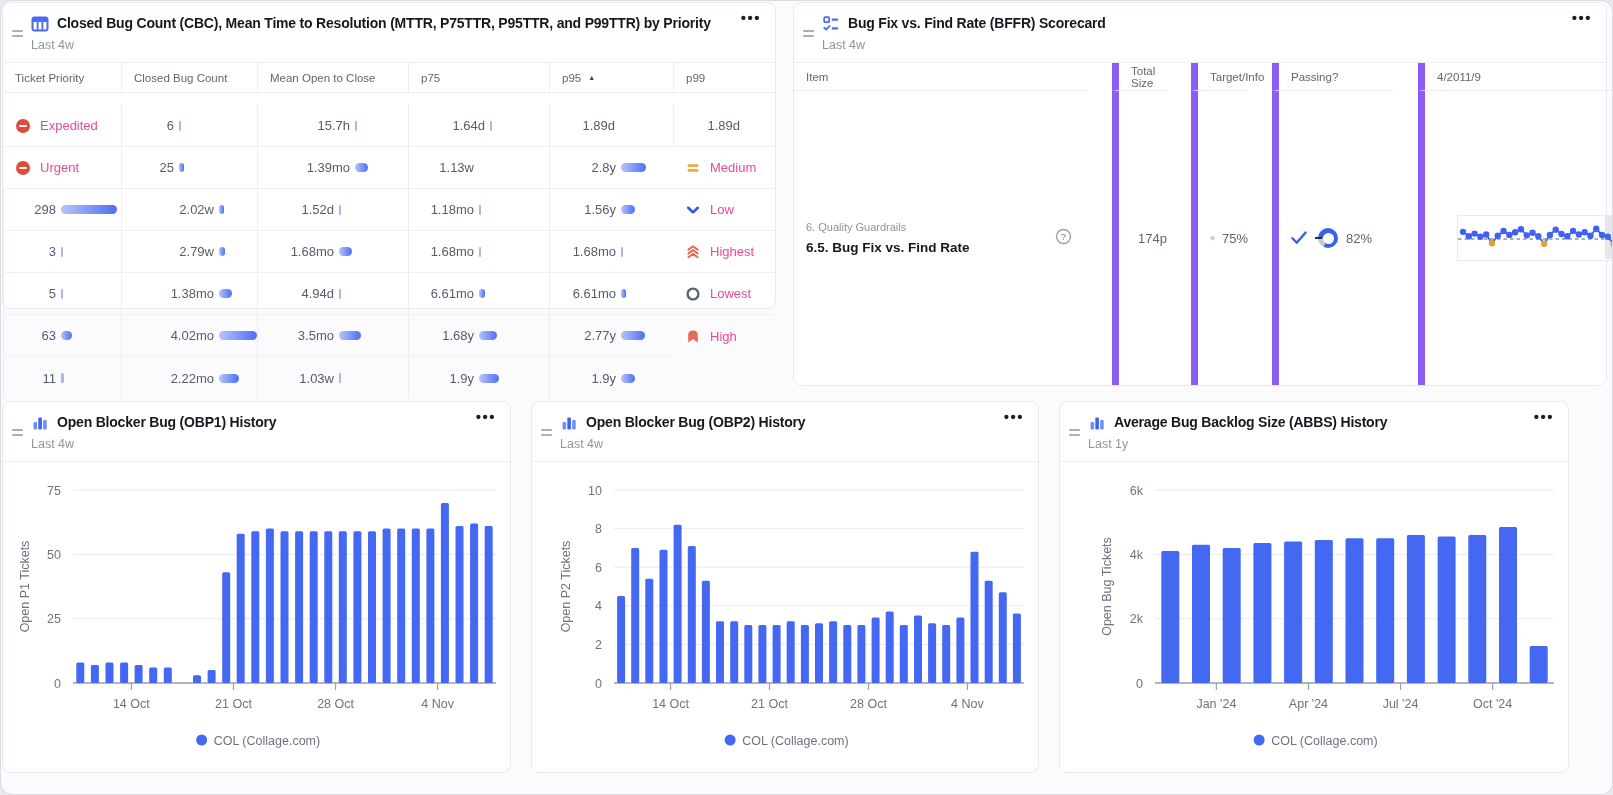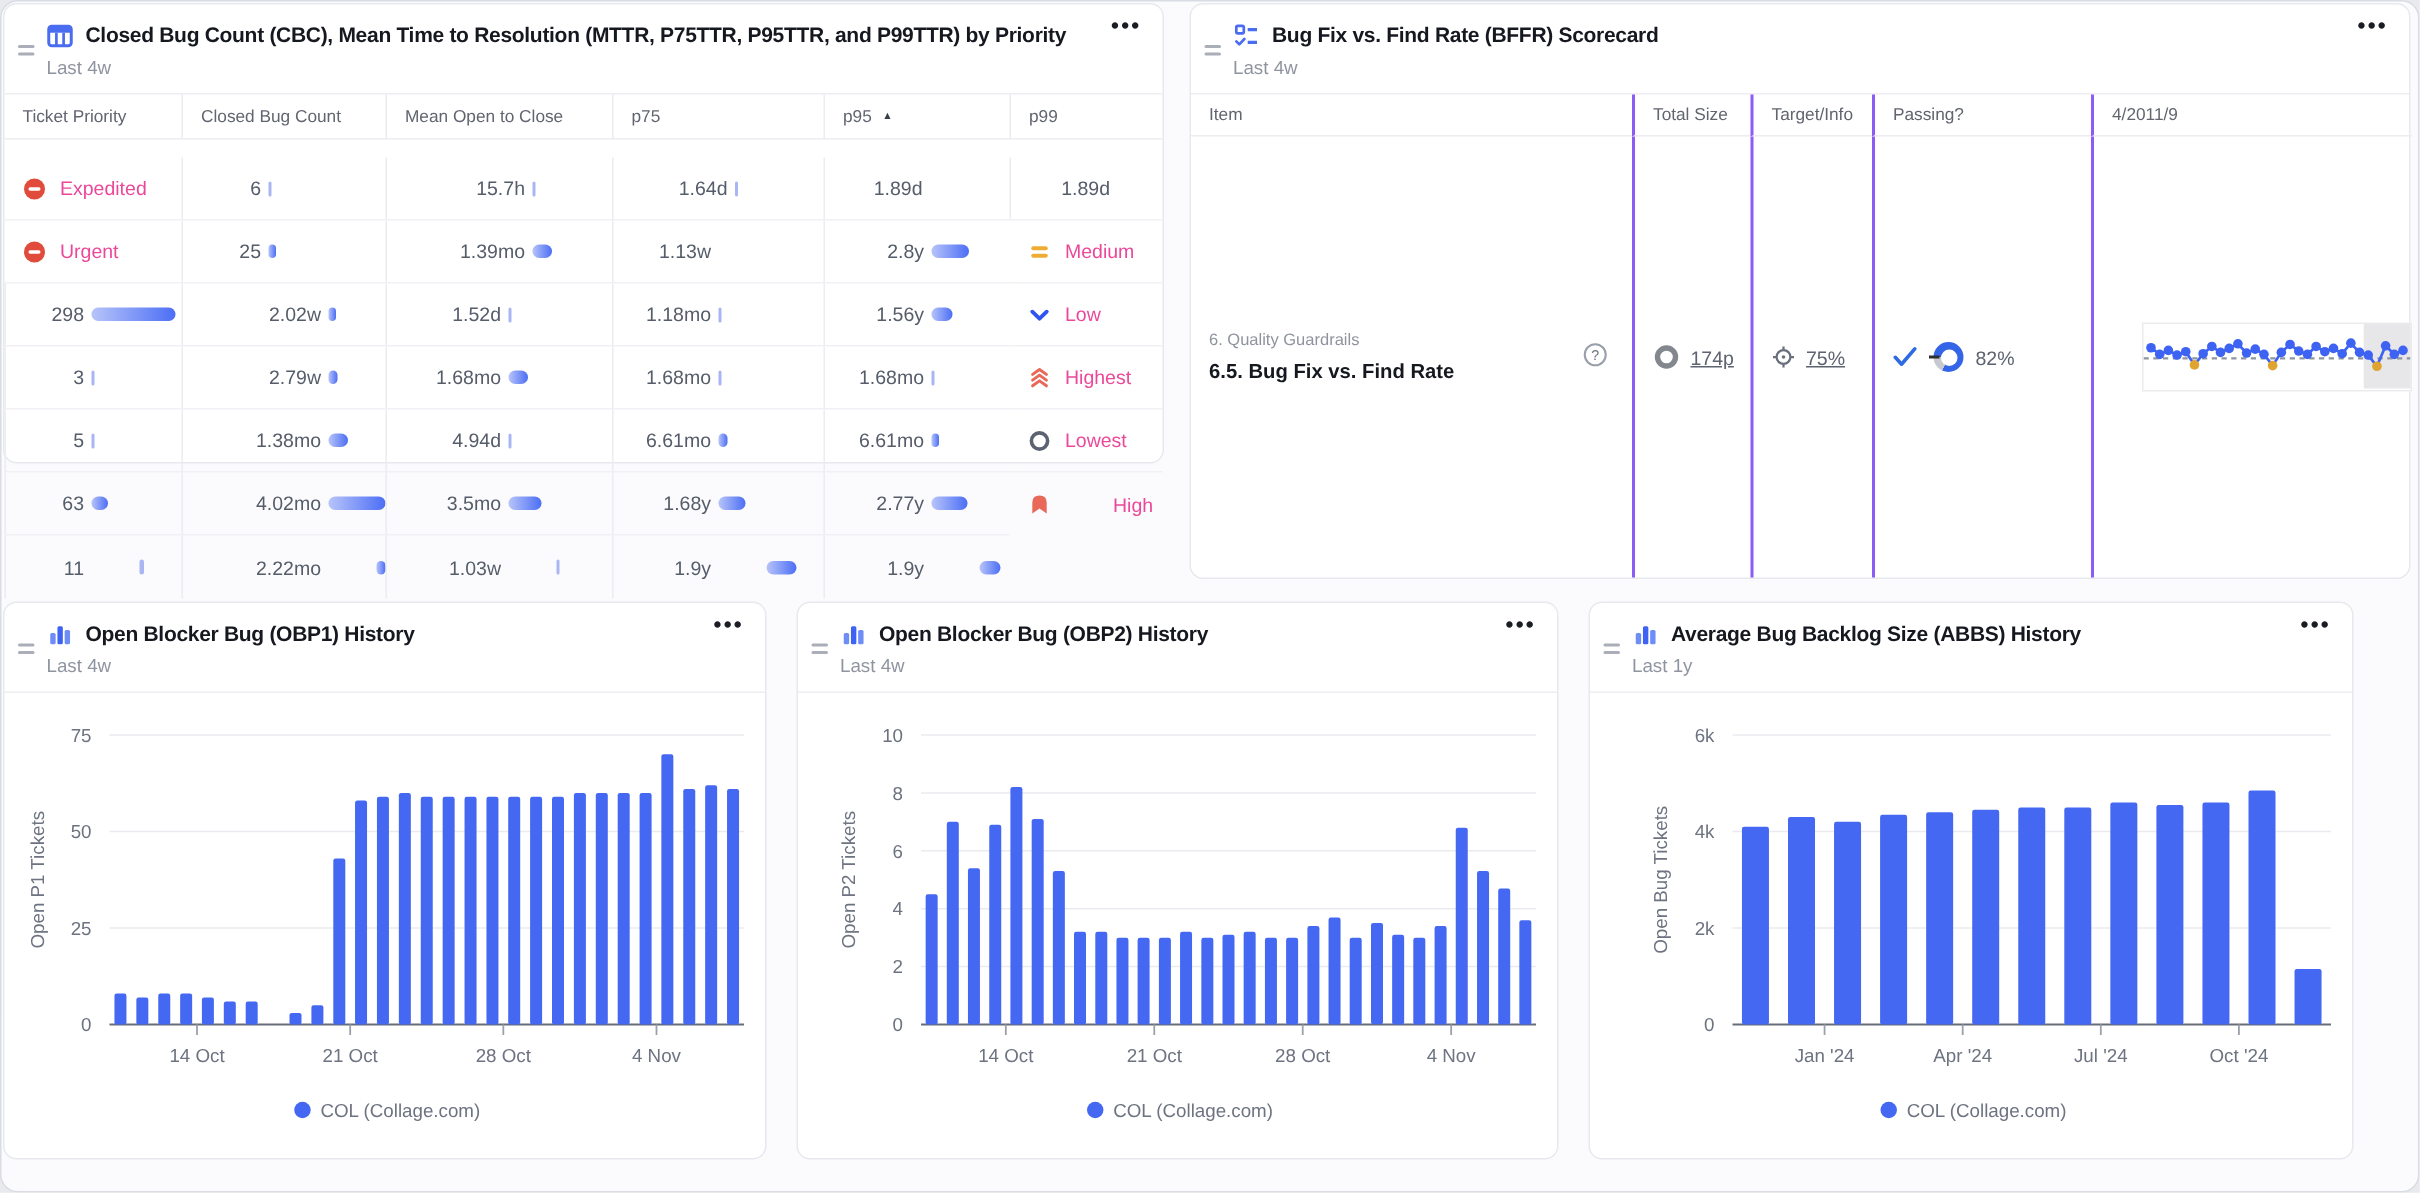--- a/index.html
+++ b/index.html
@@ -15,38 +15,38 @@
   .psub { position:absolute; left:28px; top:35px; font-size:12.5px; color:#8f95a0; }
   .pmenu { position:absolute; right:14px; top:6px; border:none; background:none; font-size:15px; letter-spacing:1.5px; color:#1a1d24; cursor:pointer; font-weight:700; }
 
   
   .tgrid { position:absolute; top:60px; left:0; right:0; bottom:0; display:grid; grid-template-columns:118px 136px 151px 141px 124px 1fr; grid-auto-rows:42px; }
   .tgrid .hc { height:30px; font-size:11.5px; color:#61656f; display:flex; align-items:center; padding-left:12px; border-bottom:1px solid #ececf1; font-weight:400; }
   .tgrid .hc + .hc, .tgrid .bc + .bc, .tgrid .bc.nf { border-left:1px solid #ececf1; }
   .tgrid .hc:nth-child(6n+1), .tgrid .bc.first { border-left:none; }
   .caret { font-size:7px; color:#3a3f4a; margin-left:7px; }
   .bc { display:flex; align-items:center; padding-left:12px; border-bottom:1px solid #f1f1f5; font-size:13px; color:#565d6a; }
-  .bc.last-row { border-bottom:none;gap:32px; }
+  .bc.last-row { border-bottom:none; }
   .prio-label { color:#ec4899; font-size:13px; margin-left:9px; }
   .val { display:inline-block; text-align:right; flex:0 0 auto; }
   .w0{width:40px}.w1{width:80px}.w2{width:64px}.w3{width:53px}.w4{width:54px}
   .pill { display:inline-block; height:9px; border-radius:5px; margin-left:5px; background:linear-gradient(90deg,#b7c4f9,#4c6ef5); }
   .pill.tick { height:10px; border-radius:1.5px; background:#a9b6f3; }
 
   
   .scgrid { position:absolute; top:60px; left:0; right:0; bottom:0; display:grid; grid-template-columns:294px 79px 81px 146px 1fr; grid-template-rows:28px 1fr; }
   .sc-h { font-size:11.5px; color:#61656f; display:flex; align-items:center; padding:0 12px; border-bottom:1px solid #ececf1; }
-  .sc-h + .sc-h, .sc-c + .sc-c { border-left:2px solid #8b5cf6; }
+  .sc-h + .sc-h, .sc-c + .sc-c { border-left:7px solid #8b5cf6;margin-left:24px; }
   .sc-h:first-child, .sc-c.first { border-left:none; }
   .sc-h.trend { justify-content:flex-start; }
   .sc-c { display:flex; align-items:center; padding-left:12px; font-size:13px; color:#5d6470; }
   .item-cell { justify-content:space-between; padding-right:16px; }
   .item-group { font-size:11px; color:#8e939e; margin-bottom:7px; }
   .item-name { font-size:13.5px; font-weight:700; color:#15181e; }
-  .gap7 > * + * { margin-left:7px;text-decoration:underline; }
+  .gap7 > * + * { margin-left:7px; }
   .donut { width:20px; height:20px; border-radius:50%; position:relative; flex:0 0 auto; }
   .donut::after { content:""; position:absolute; inset:4.5px; background:#fff; border-radius:50%; }
   .dash { width:7px; height:2.2px; background:#2c2f35; margin:0 -4px 0 8px; position:relative; z-index:2; flex:0 0 auto; }
   .spark { width:180px; height:46px; border:1px solid #ebebee; background:#fff; margin-left:20px; position:relative; }
 
   
   .chart-host { position:absolute; top:60px; left:0; right:0; bottom:0; }
   svg { font-family:"Liberation Sans", sans-serif; }
 </style>
 </head>

